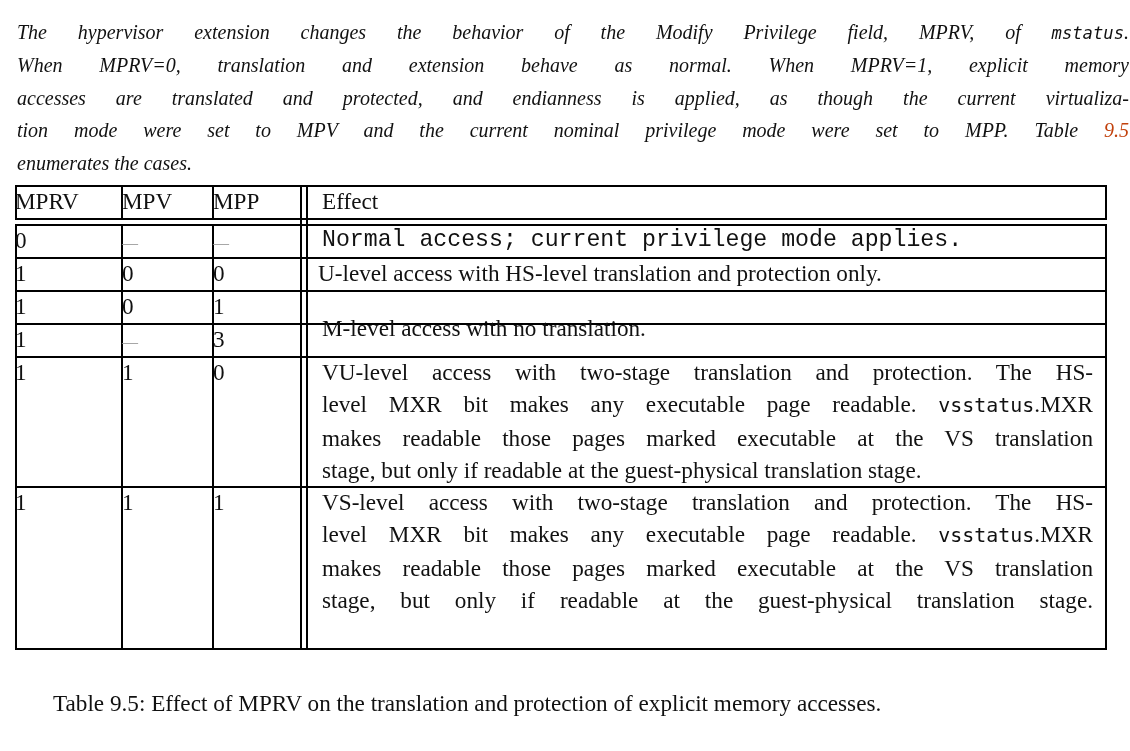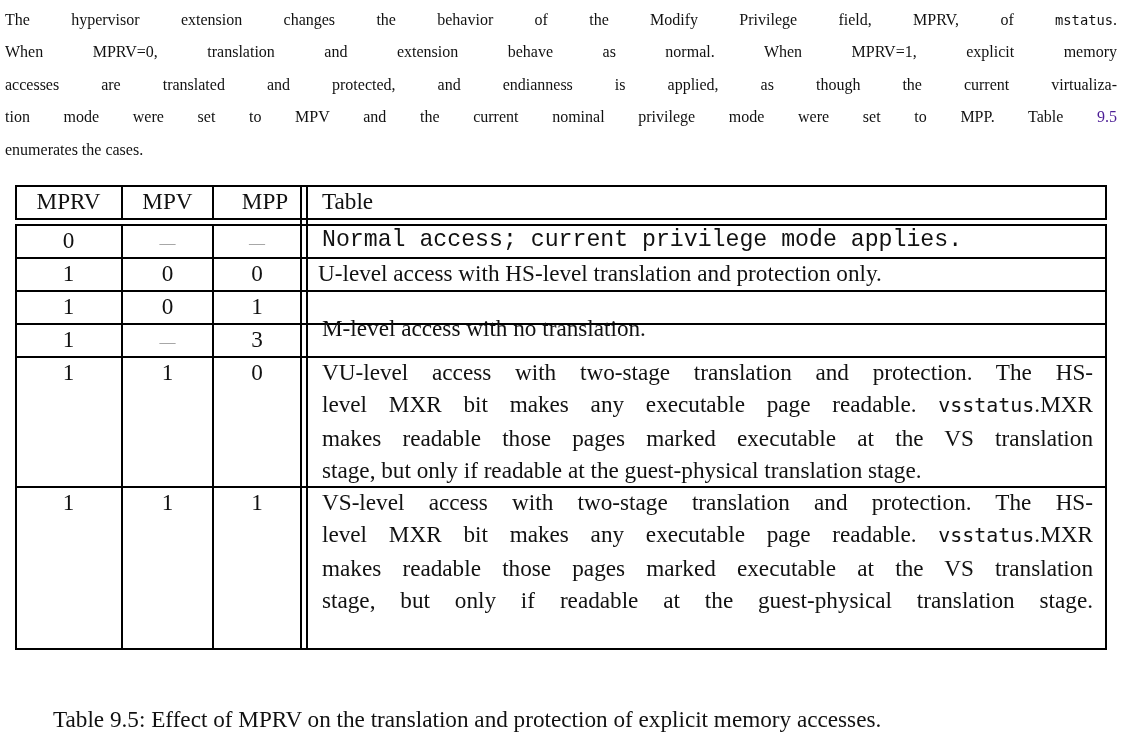--- a/index.html
+++ b/index.html
@@ -14,39 +14,40 @@
     overflow: hidden;
     font-family: "DejaVu Serif", "Liberation Serif", serif;
     color: #111;
   }
   .para {
     position: absolute;
     left: 5px;
     top: 4px;
     width: 1112px;
     font-family: "Liberation Serif", "DejaVu Serif", serif;
-    font-size: 16px;
+    font-size: 20px;
     line-height: 32.4px;
     text-align: justify;
-    margin: 0;
+    margin: 12px;
+    font-style: italic;
   }
   .para .line {
     display: block;
     text-align: justify;
     text-align-last: justify;
     white-space: nowrap;
   }
   .para .line.last {
     text-align-last: left;
   }
   .mono {
     font-family: "DejaVu Sans Mono", "Liberation Mono", monospace;
     font-size: 0.86em;
   }
-  .ref { color: #4c1d95; }
+  .ref { color: #c2410c; }
 
   
   .tbl {
     position: absolute;
     left: 15px;
     top: 185px;
     width: 1092px;
     height: 464px;
   }
   .hline, .vline {
@@ -54,39 +55,39 @@
     background: #000;
   }
   .hline { height: 1.6px; left: 0; right: 0; }
   .vline { width: 1.6px; }
   .cell {
     position: absolute;
     font-family: "Liberation Serif", "DejaVu Serif", serif;
     font-size: 23.2px;
     line-height: 32.4px;
   }
-  .cell.c { text-align: center; }
+  .cell.c { text-align: left; }
   .cell.effect {
     text-align: justify;
   }
   .cell.effect .line {
     display: block;
     text-align: justify;
     text-align-last: justify;
     white-space: nowrap;
   }
   .cell.effect .line.last { text-align-last: left; }
   .dash {
     color: #999;
     font-size: 16px;
   }
   .caption {
     position: absolute;
     left: 53px;
-    top: 704px;
+    top: 688px;
     font-family: "Liberation Serif", "DejaVu Serif", serif;
     font-size: 23.2px;
     line-height: 30px;
     white-space: nowrap;
   }
 </style>
 </head>
 <body>
 
 <p class="para" id="para">
@@ -116,21 +117,21 @@
   <div class="vline" style="left:197px;top:0;height:33px"></div>
   <div class="vline" style="left:197px;top:39px;height:425px"></div>
   <div class="vline" style="left:285px;top:0;height:464px"></div>
   <div class="vline" style="left:291px;top:0;height:464px"></div>
   <div class="vline" style="left:1090px;top:0;height:33px"></div>
   <div class="vline" style="left:1090px;top:39px;height:425px"></div>
 
   <div class="cell c" style="left:0;width:107px;top:0">MPRV</div>
   <div class="cell c" style="left:107px;width:91px;top:0">MPV</div>
   <div class="cell c" style="left:198px;width:104px;top:0">MPP</div>
-  <div class="cell" style="left:307px;top:0">Table</div>
+  <div class="cell" style="left:307px;top:0">Effect</div>
 <div class="cell c" style="left: 0px; width: 107px; top: 39px;">0</div>
     <div class="cell c" style="left: 107px; width: 91px; top: 39px;"><span class="dash">—</span></div>
     <div class="cell c" style="left: 198px; width: 88px; top: 39px;"><span class="dash">—</span></div>
     <div class="cell effect" style="left: 307px; width: 771px; top: 39px; font-family: Liberation Mono, monospace;">
       <span class="line last"><span>Normal access; current privilege mode applies.</span></span>
     </div>
     <div class="cell c" style="left: 0px; width: 107px; top: 72px;">1</div>
     <div class="cell c" style="left: 107px; width: 91px; top: 72px;">0</div>
     <div class="cell c" style="left: 198px; width: 88px; top: 72px;">0</div>
     <div class="cell effect" style="left: 303px; width: 771px; top: 72px;">

